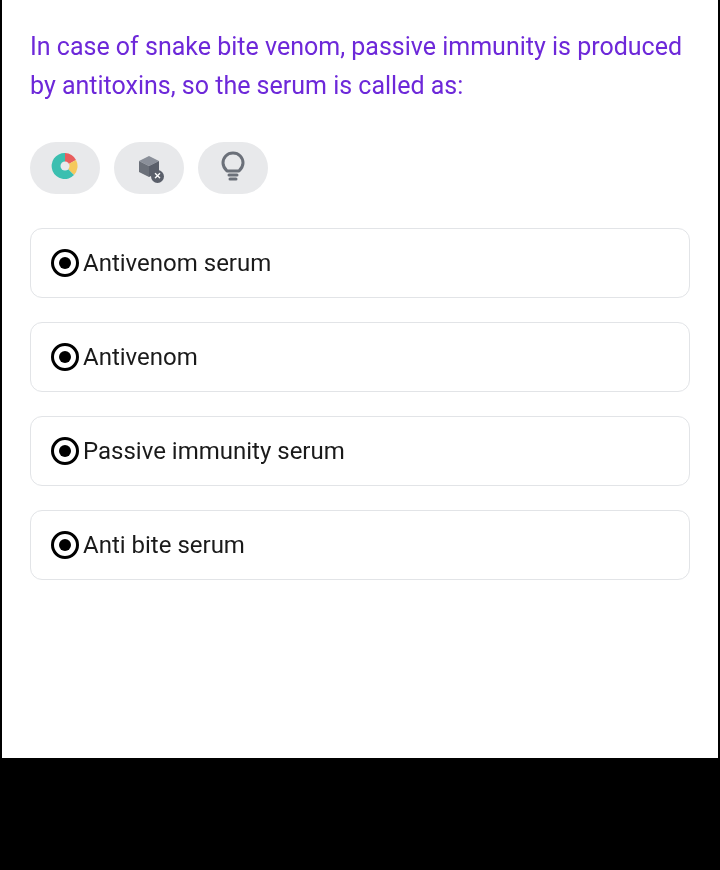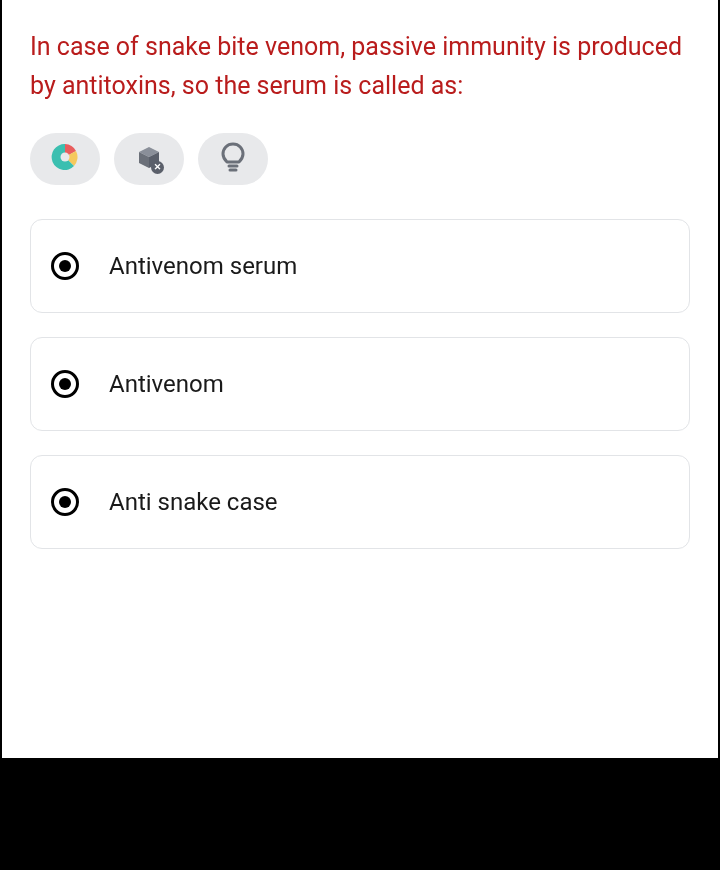--- a/index.html
+++ b/index.html
@@ -17,22 +17,22 @@
     .card {
       background: #fff;
       margin: 0 2px;
       border-radius: 0;
       padding: 28px 28px 32px 28px;
       height: 758px;
     }
     .question-text {
       font-size: 25px;
       line-height: 1.55;
-      color: #b91c1c;
-      margin-bottom: 27px;
+      color: #6d28d9;
+      margin-bottom: 36px;
       font-weight: 400;
     }
     .action-row {
       display: flex;
       gap: 14px;
       margin-bottom: 34px;
     }
     .action-btn {
       width: 70px;
       height: 52px;
@@ -44,24 +44,24 @@
       cursor: pointer;
     }
     .options {
       display: flex;
       flex-direction: column;
       gap: 24px;
     }
     .option {
       border: 1.5px solid #e2e4e7;
       border-radius: 12px;
-      padding: 32px 20px;
+      padding: 20px 20px;
       display: flex;
       align-items: center;
-      gap: 30px;
+      gap: 4px;
       cursor: pointer;
     }
     .radio {
       width: 28px;
       height: 28px;
       border: 3px solid #000;
       border-radius: 50%;
       display: flex;
       align-items: center;
       justify-content: center;
@@ -150,16 +150,22 @@
     <div class="option">
       <span class="radio">
           <span class="radio-inner"></span>
         </span>
       <span class="option-label">Antivenom</span>
     </div>
     <div class="option">
       <span class="radio">
           <span class="radio-inner"></span>
         </span>
-      <span class="option-label">Anti snake case</span>
+      <span class="option-label">Passive immunity serum</span>
+    </div>
+    <div class="option">
+      <span class="radio">
+          <span class="radio-inner"></span>
+        </span>
+      <span class="option-label">Anti bite serum</span>
     </div>
   </div>
 </div>
 
 </body></html>

